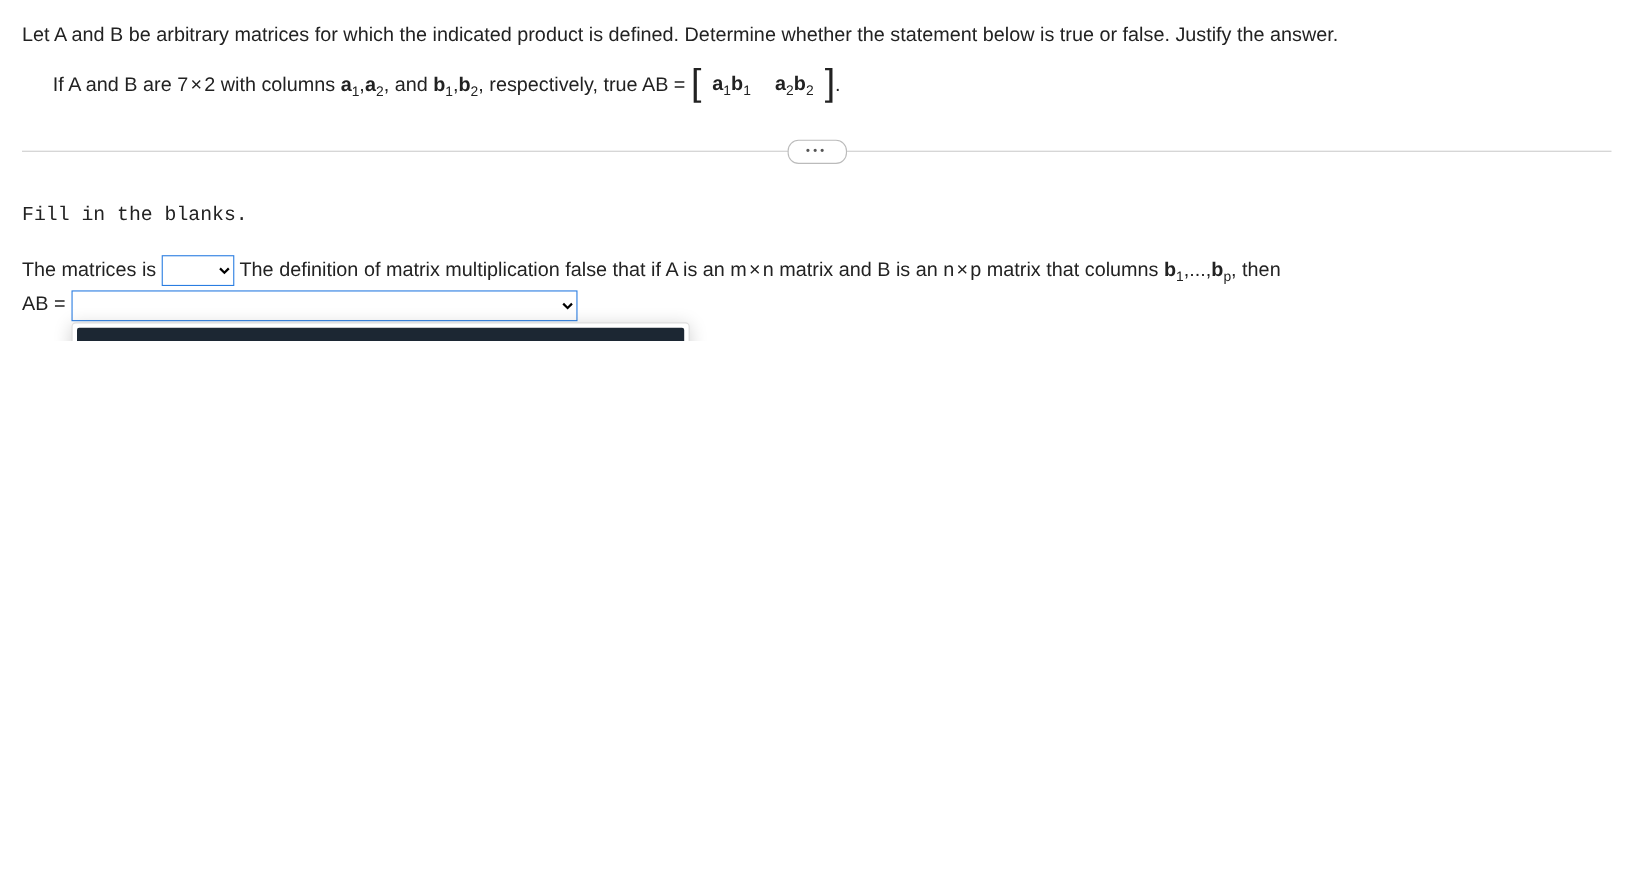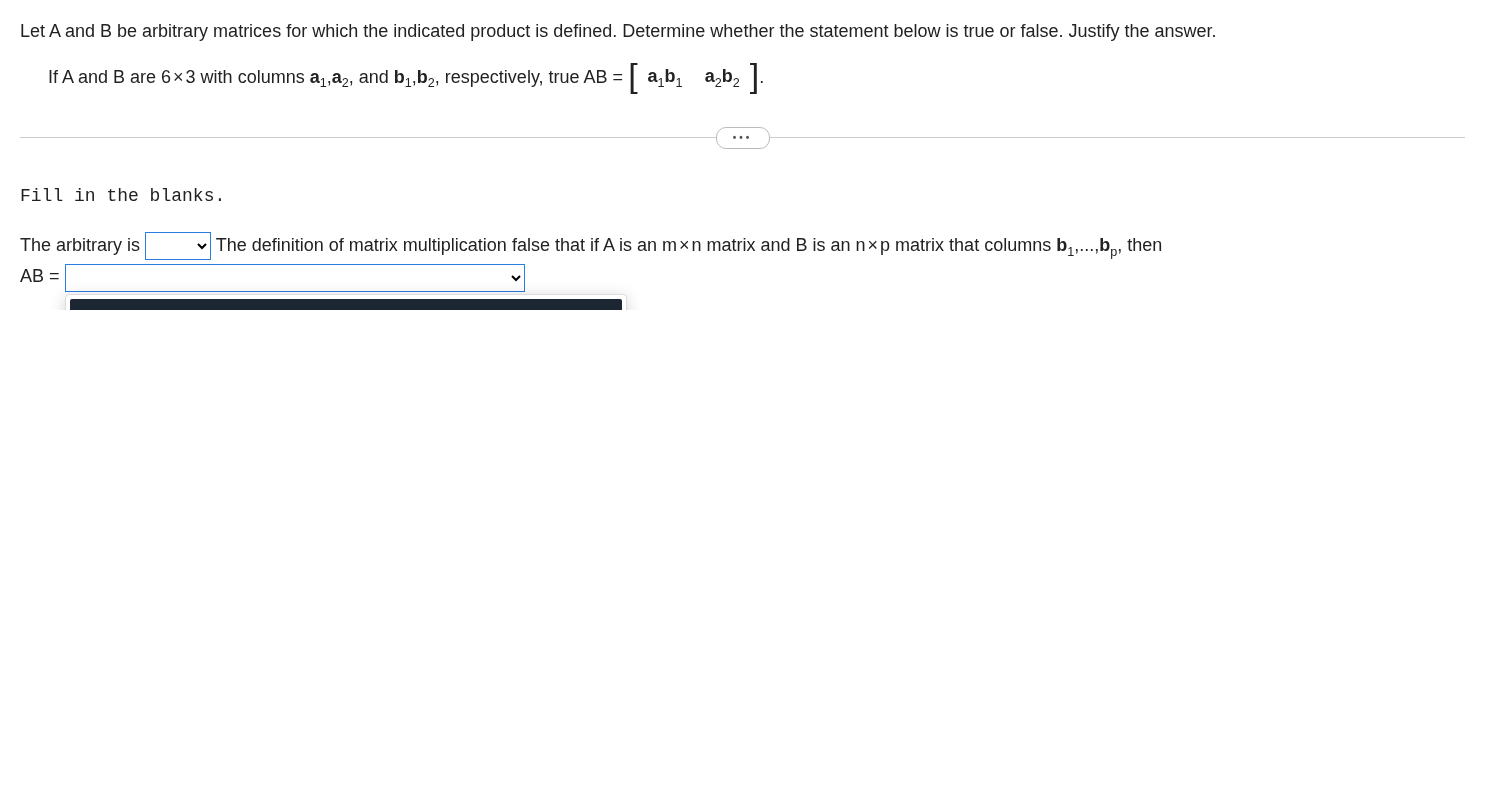--- a/index.html
+++ b/index.html
@@ -133,41 +133,41 @@
   }
 </style>
 </head>
 <body>
 
 <div class="question-block">
   <span>Let A and B be arbitrary matrices for which the indicated product is defined. Determine whether the statement below is true or false. Justify the answer.</span>
 </div>
 
 <div class="indent">
-  <span>If A and B are 6</span><span class="times">×</span><span>3 with columns </span><span class="bold">a</span><sub>1</sub><span>,</span><span class="bold">a</span><sub>2</sub><span>, and </span><span class="bold">b</span><sub>1</sub><span>,</span><span class="bold">b</span><sub>2</sub><span>, respectively, true AB =</span>
+  <span>If A and B are 7</span><span class="times">×</span><span>2 with columns </span><span class="bold">a</span><sub>1</sub><span>,</span><span class="bold">a</span><sub>2</sub><span>, and </span><span class="bold">b</span><sub>1</sub><span>,</span><span class="bold">b</span><sub>2</sub><span>, respectively, true AB =</span>
   <span class="matrix">
     <span class="br">[</span>
     <span class="content">
       <span class="bold">a</span><sub>1</sub><span class="bold">b</span><sub>1</sub><span class="gapw"></span><span class="bold">a</span><sub>2</sub><span class="bold">b</span><sub>2</sub>
     </span>
     <span class="br">]</span>
   </span><span>.</span>
 </div>
 
 <div class="expander-row">
   <hr class="divider">
   <div class="expander-btn">
     <span class="dots">•••</span>
   </div>
 </div>
 
 <div class="section-heading">Fill in the blanks.</div>
 
 <div>
-  <span>The arbitrary is</span>
+  <span>The matrices is</span>
   <select class="blank-select small-select"><option></option></select>
   <span>The definition of matrix multiplication false that if A is an m</span><span class="times">×</span><span>n matrix and B is an n</span><span class="times">×</span><span>p matrix that columns </span><span class="bold">b</span><sub>1</sub><span>,...,</span><span class="bold">b</span><sub>p</sub><span>, then</span>
 
   <div class="line2">
     <span>AB =</span>
     <span class="wide-select-wrap">
       <select class="wide-select"><option></option></select>
 
       
       <div class="dropdown-panel">

